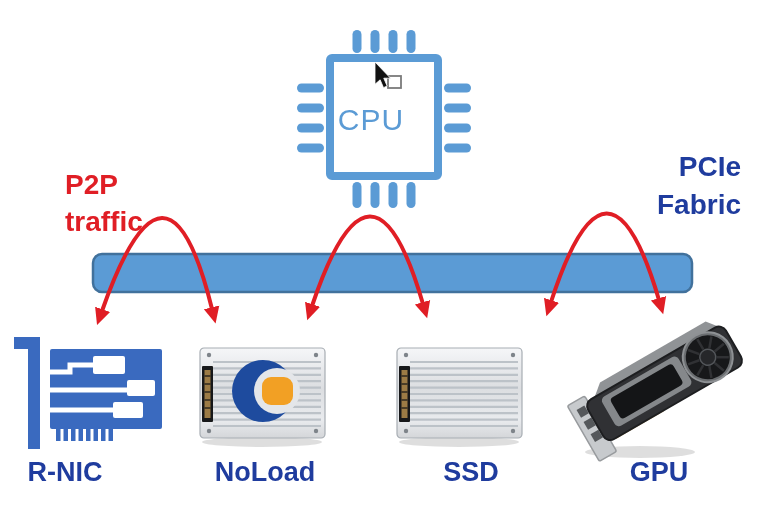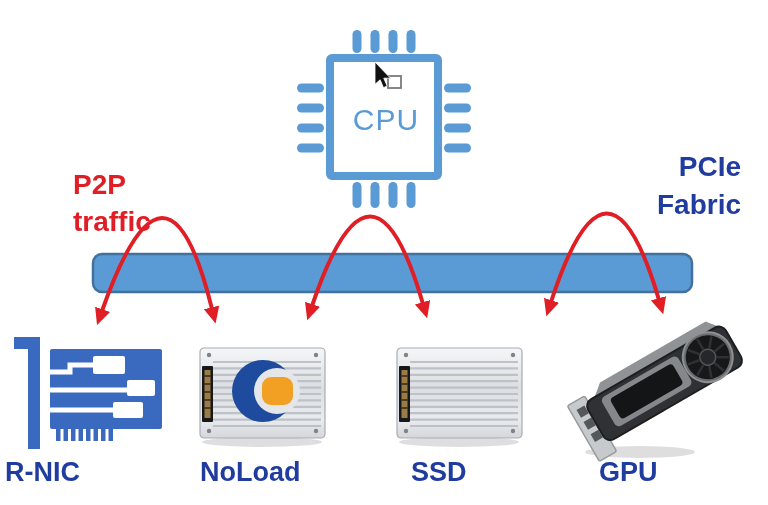--- a/index.html
+++ b/index.html
@@ -4,26 +4,26 @@
 <style>
   :root{
     --accent-blue:#5b9bd5; --bar-border:#41719c; --arrow-red:#e01e25;
     --label-navy:#1f3c9e; --nic-blue:#3a6abf; --logo-blue:#1e4b9e; --logo-orange:#f2a024;
   }
   html,body{margin:0;padding:0;background:#fff;}
   .stage{position:relative;width:768px;height:505px;background:#fff;overflow:hidden;
          font-family:"Liberation Sans",sans-serif;}
   svg{position:absolute;left:0;top:0;}
   .lbl{position:absolute;white-space:pre;}
-  .p2p-text{left:73px;top:166px;color:var(--arrow-red);font-size:28px;line-height:37px;font-weight:600;}
+  .p2p-text{left:65px;top:166px;color:var(--arrow-red);font-size:28px;line-height:37px;font-weight:600;}
   .fabric-text{left:639px;top:148px;width:102px;text-align:right;color:var(--label-navy);
                font-size:28px;line-height:38px;font-weight:600;}
-  .cpu-text{left:332px;top:103px;width:108px;text-align:center;color:var(--accent-blue);
+  .cpu-text{left:317px;top:103px;width:108px;text-align:center;color:var(--accent-blue);
             font-size:30px;letter-spacing:1px;font-weight:400;}
-  .dev-lbl{position:absolute;top:457px;color:var(--label-navy);
+  .dev-lbl{position:absolute;top:457px;text-align:center;color:var(--label-navy);
            font-size:27px;font-weight:600;}
   .dev-lbl.rnic{left:5px;width:120px;}
   .dev-lbl.noload{left:200px;width:130px;}
   .dev-lbl.ssd{left:411px;width:120px;}
   .dev-lbl.gpu{left:599px;width:120px;}
   
   .blue{fill:var(--accent-blue);}
   .chip-body{fill:#ffffff;stroke:var(--accent-blue);stroke-width:8;}
   .bar{fill:var(--accent-blue);stroke:var(--bar-border);stroke-width:2.5;}
   .arc{fill:none;stroke:var(--arrow-red);stroke-width:4;}

